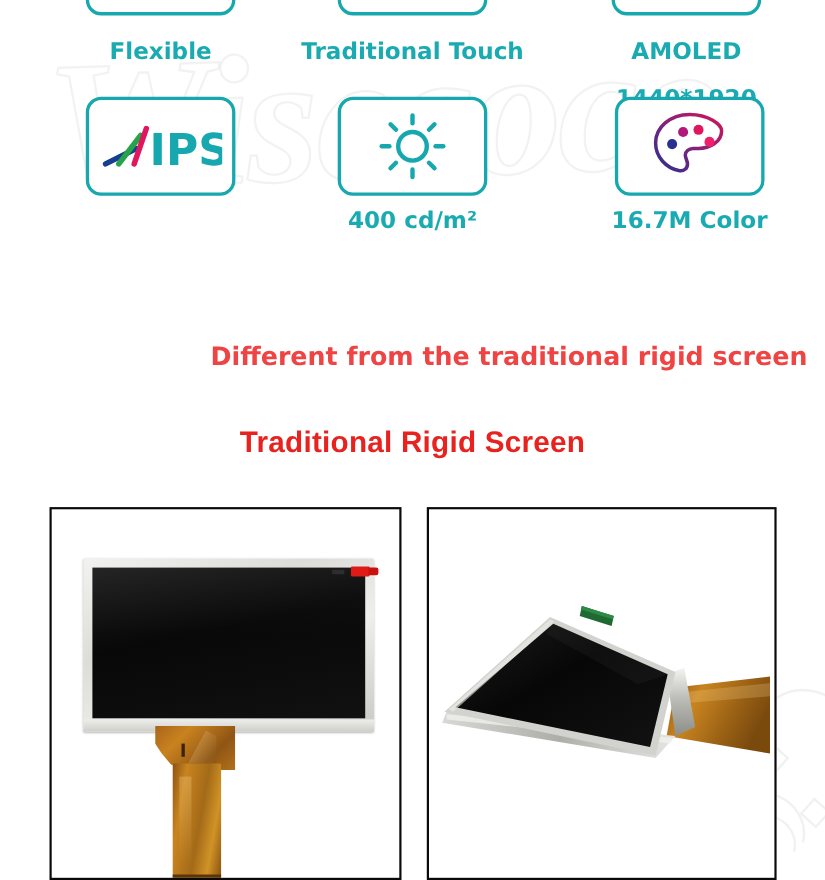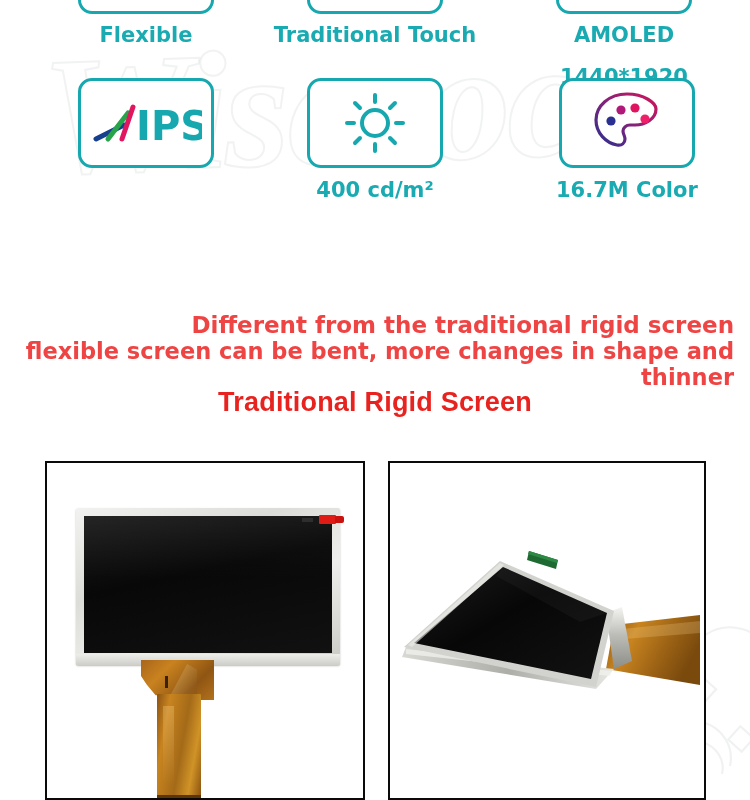--- a/index.html
+++ b/index.html
@@ -36,33 +36,33 @@
   }
   .flabel{
     color:#1aabb2;font-weight:700;text-align:center;
     font-family:"DejaVu Sans", sans-serif;
     line-height:1.12;white-space:nowrap;
   }
 
   
   .r1{top:-78px;}
   .r1 .fbox{width:136px;height:92px;}
-  .r1 .flabel{font-size:21px;margin-top:10px;}
+  .r1 .flabel{font-size:21px;margin-top:22px;}
 
   .c1{left:78px;}
   .c2{left:307px;}
   .c3{left:556px;}
 
   .r1.c1{width:136px;}
   .r1.c2{width:136px;}
   .r1.c3{width:136px;}
   .r1.c2 .flabel{font-size:21px;}
 
   
-  .r2{top:78px;}
+  .r2{top:88px;}
   .r2 .fbox{width:136px;height:90px;}
   .r2 .flabel{font-size:21px;margin-top:11px;}
 
   
   .ips-icon{width:112px;height:56px;display:block;}
   .sun-icon{width:62px;height:62px;display:block;}
   .palette-icon{width:74px;height:64px;display:block;}
 
   
   .banner{
@@ -264,21 +264,20 @@
           </svg>
         </span>
       </div>
       <div class="flabel">16.7M Color</div>
     </div>
   </div>
 
 
   <div class="subtitle">
     <div>Different from the traditional rigid screen</div>
-    <div class="l2">flexible screen can be bent, more changes in shape and thinner</div>
   </div>
 
   <div class="rigid-heading">Traditional Rigid Screen</div>
 
   <div class="photo photo-l">
     <div class="lcd-flat">
       <div class="bezel"></div>
       <div class="screen"></div>
       <div class="corner-mark"></div>
       <div class="red-tab"></div>

